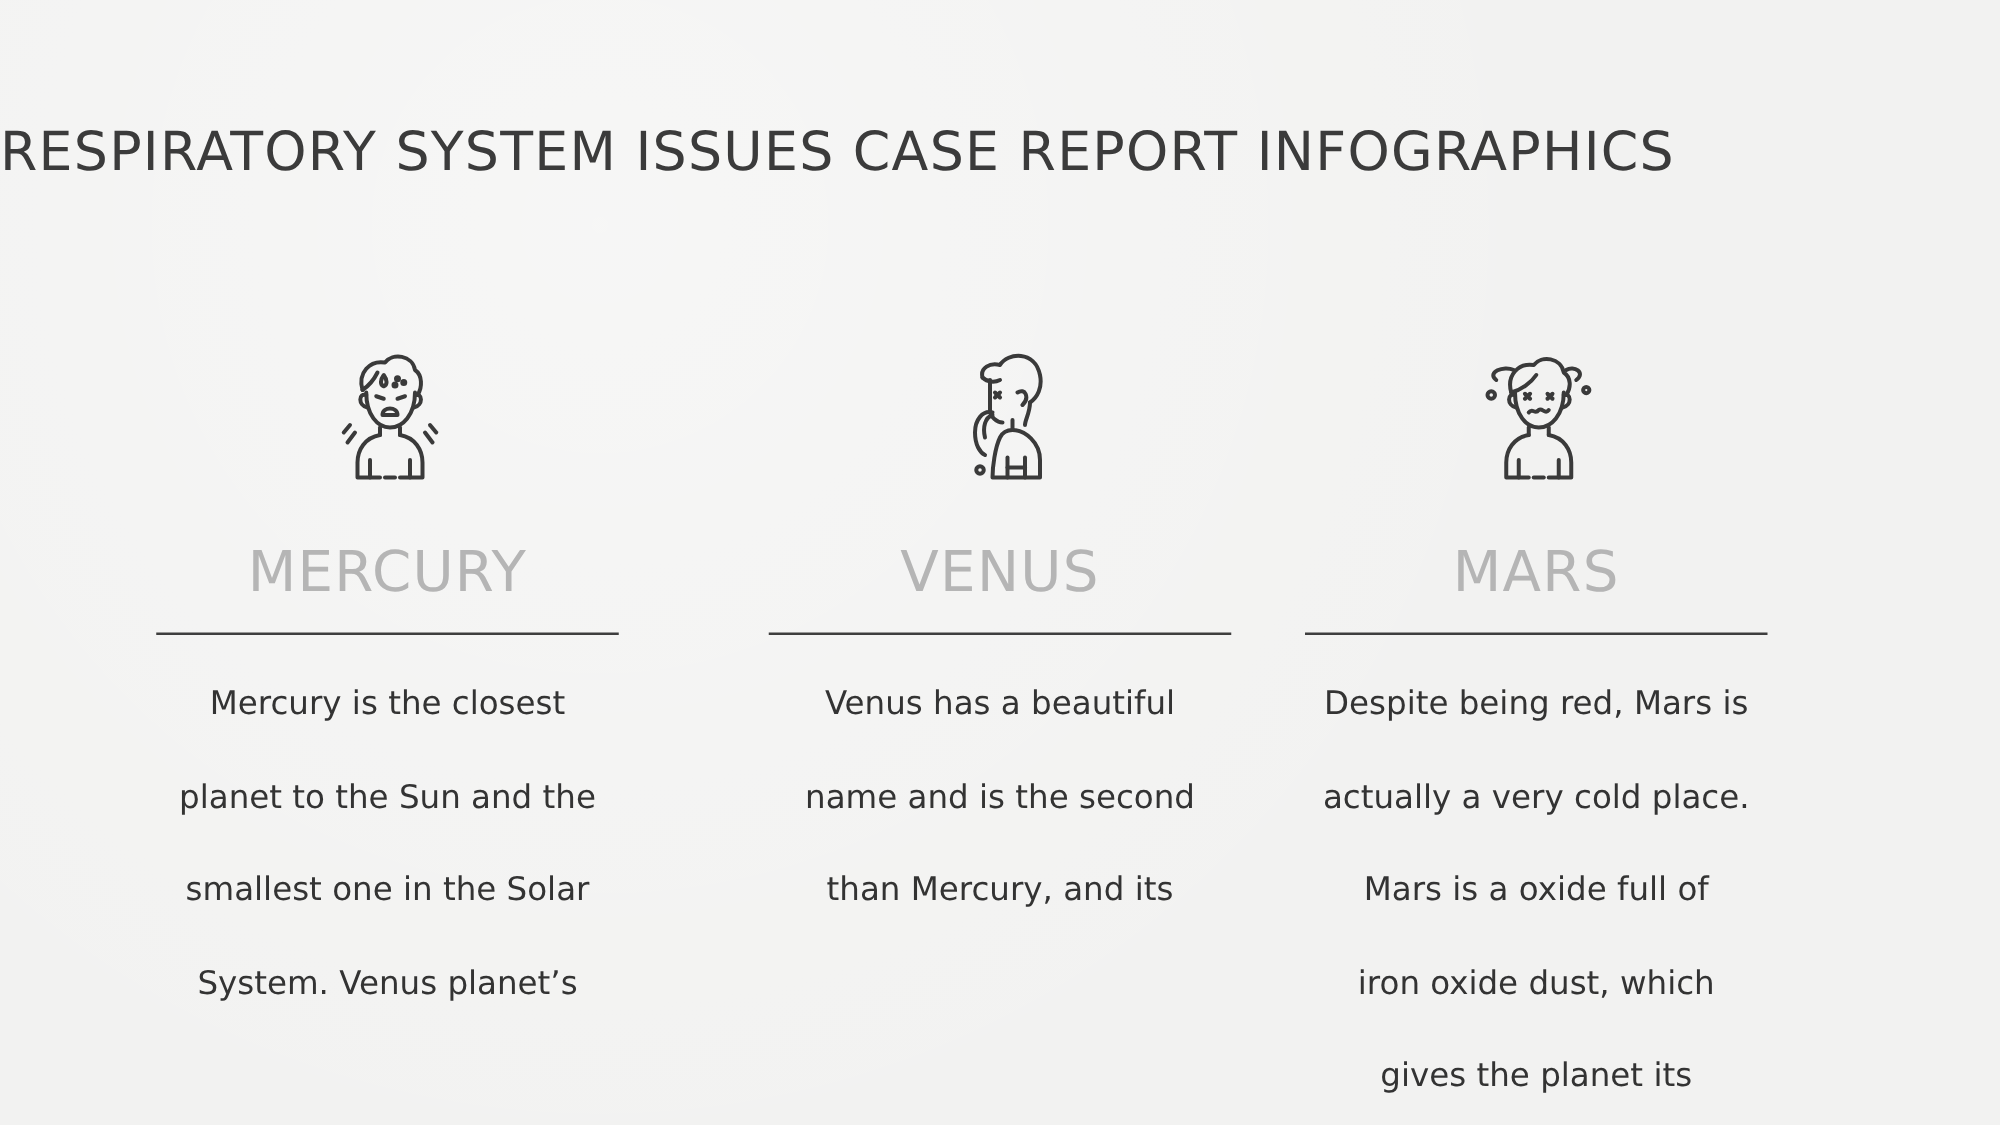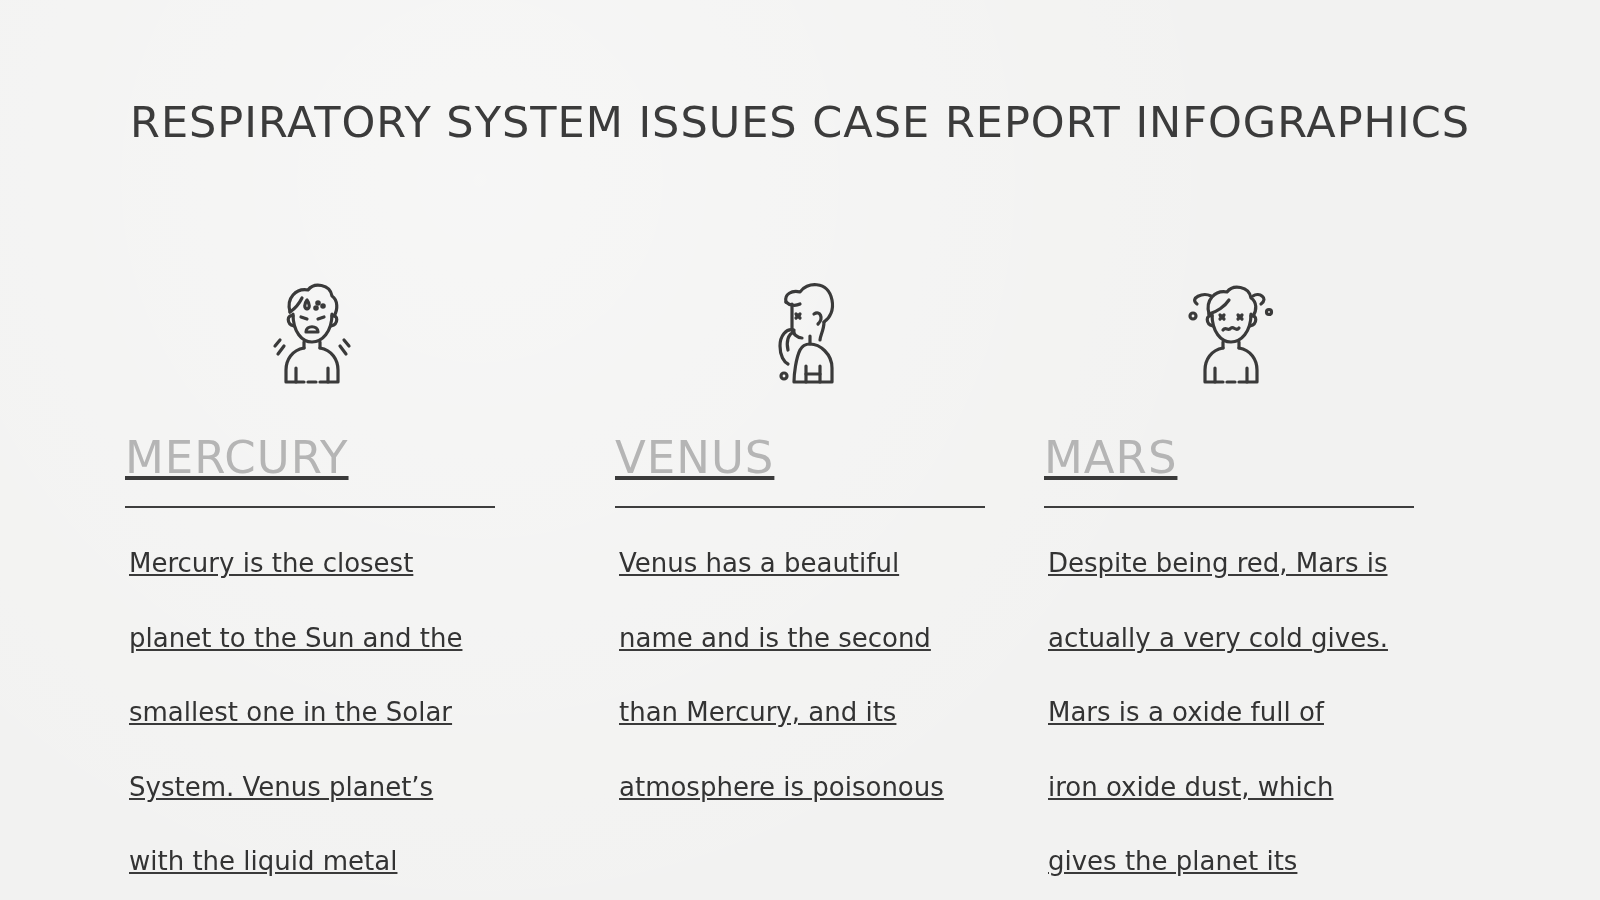--- a/index.html
+++ b/index.html
@@ -20,34 +20,34 @@
       inset: 0;
       background:
         radial-gradient(circle at 30% 20%, rgba(255,255,255,0.35), rgba(255,255,255,0) 60%),
         #f2f2f1;
     }
     .title {
       position: absolute;
       top: 92px;
       left: 0;
       width: 1600px;
-      text-align: center;
+      text-align: left;
       font-family: "DejaVu Sans", sans-serif;
       font-weight: normal;
       font-size: 43px;
       letter-spacing: 1px;
       color: #3b3b3b;
       margin: 0;
       line-height: 60px;
     }
     .col {
       position: absolute;
       top: 270px;
       width: 370px;
-      text-decoration: underline;
+      text-align: center;
     }
     .col.c1 { left: 125px; }
     .col.c2 { left: 615px; }
     .col.c3 { left: 1044px; }
 
     .icon-wrap {
       width: 120px;
       height: 120px;
       margin: 0 auto;
     }
@@ -125,21 +125,20 @@
         <path d="M94 70 L99 76"></path>
       </svg>
     </div>
     <div class="planet-name">MERCURY</div>
     <div class="divider"></div>
     <div class="desc">
       <span>Mercury is the closest</span>
       <span>planet to the Sun and the</span>
       <span>smallest one in the Solar</span>
       <span>System. Venus planet’s</span>
-      <span>with the liquid metal</span>
     </div>
   </div>
 
   <div class="col c2">
     <div class="icon-wrap">
       <svg viewBox="0 0 120 120" fill="none" stroke="#3a3a3a" stroke-width="3.2" stroke-linecap="round" stroke-linejoin="round">
 
         <path d="M46 32 C44 24 52 20 60 22 C66 12 88 10 92 30 C94 40 90 48 84 52"></path>
         <path d="M46 32 C50 36 56 36 60 34"></path>
 
@@ -163,21 +162,20 @@
 
         <circle cx="44" cy="106" r="3"></circle>
       </svg>
     </div>
     <div class="planet-name">VENUS</div>
     <div class="divider"></div>
     <div class="desc">
       <span>Venus has a beautiful</span>
       <span>name and is the second</span>
       <span>than Mercury, and its</span>
-      <span>atmosphere is poisonous</span>
     </div>
   </div>
 
   <div class="col c3">
     <div class="icon-wrap">
       <svg viewBox="0 0 120 120" fill="none" stroke="#3a3a3a" stroke-width="3.2" stroke-linecap="round" stroke-linejoin="round">
 
         <path d="M28 34 C20 28 34 22 42 26"></path>
         <path d="M92 34 C100 28 90 22 84 26"></path>
         <circle cx="24" cy="46" r="3"></circle>
@@ -204,21 +202,21 @@
         <path d="M70 78 C82 80 88 90 88 100 L88 112 L70 112"></path>
         <path d="M58 112 L66 112"></path>
         <path d="M46 98 L46 112"></path>
         <path d="M78 98 L78 112"></path>
       </svg>
     </div>
     <div class="planet-name">MARS</div>
     <div class="divider"></div>
     <div class="desc">
       <span>Despite being red, Mars is</span>
-      <span>actually a very cold gives.</span>
+      <span>actually a very cold place.</span>
       <span>Mars is a oxide full of</span>
       <span>iron oxide dust, which</span>
       <span>gives the planet its</span>
       <span>reddish cast</span>
     </div>
   </div>
 
 </div>
 
 </body></html>

